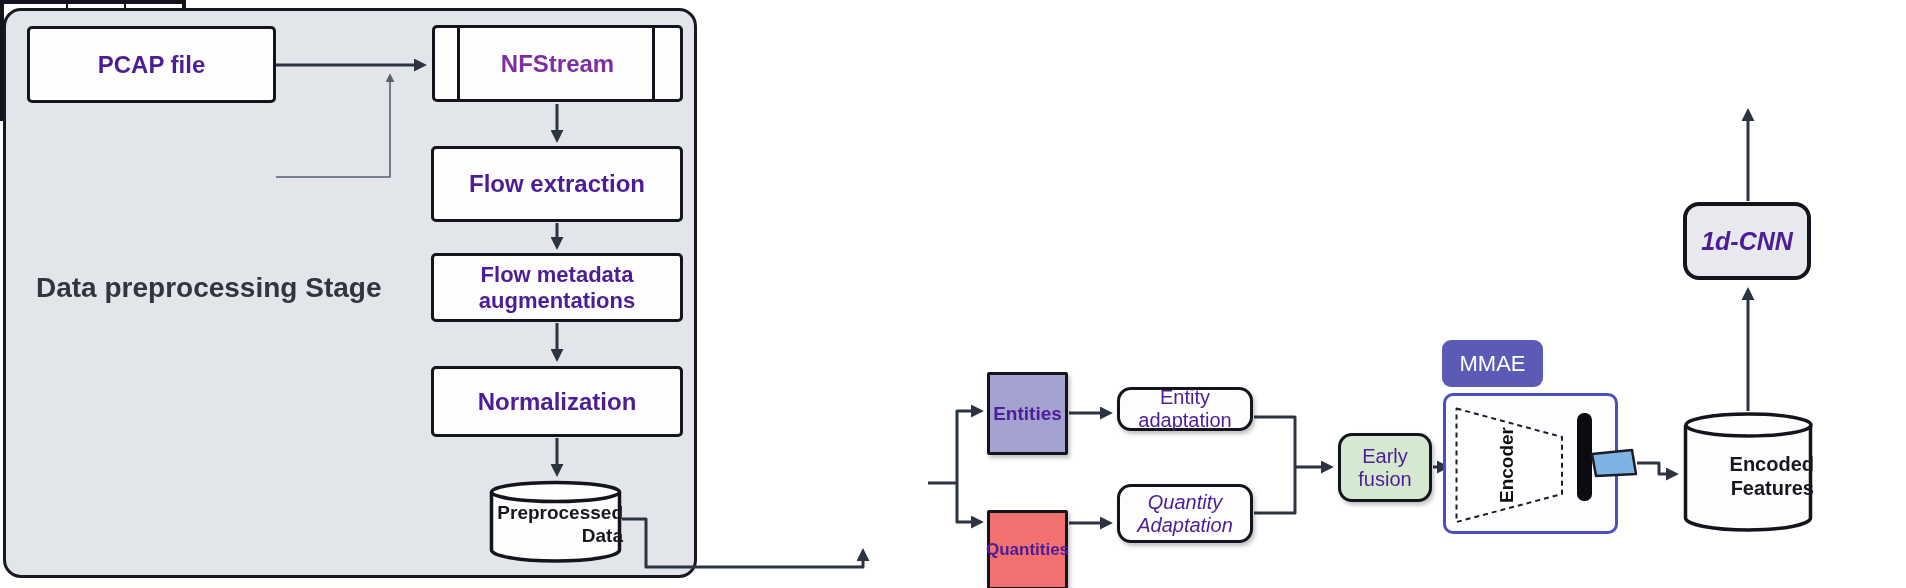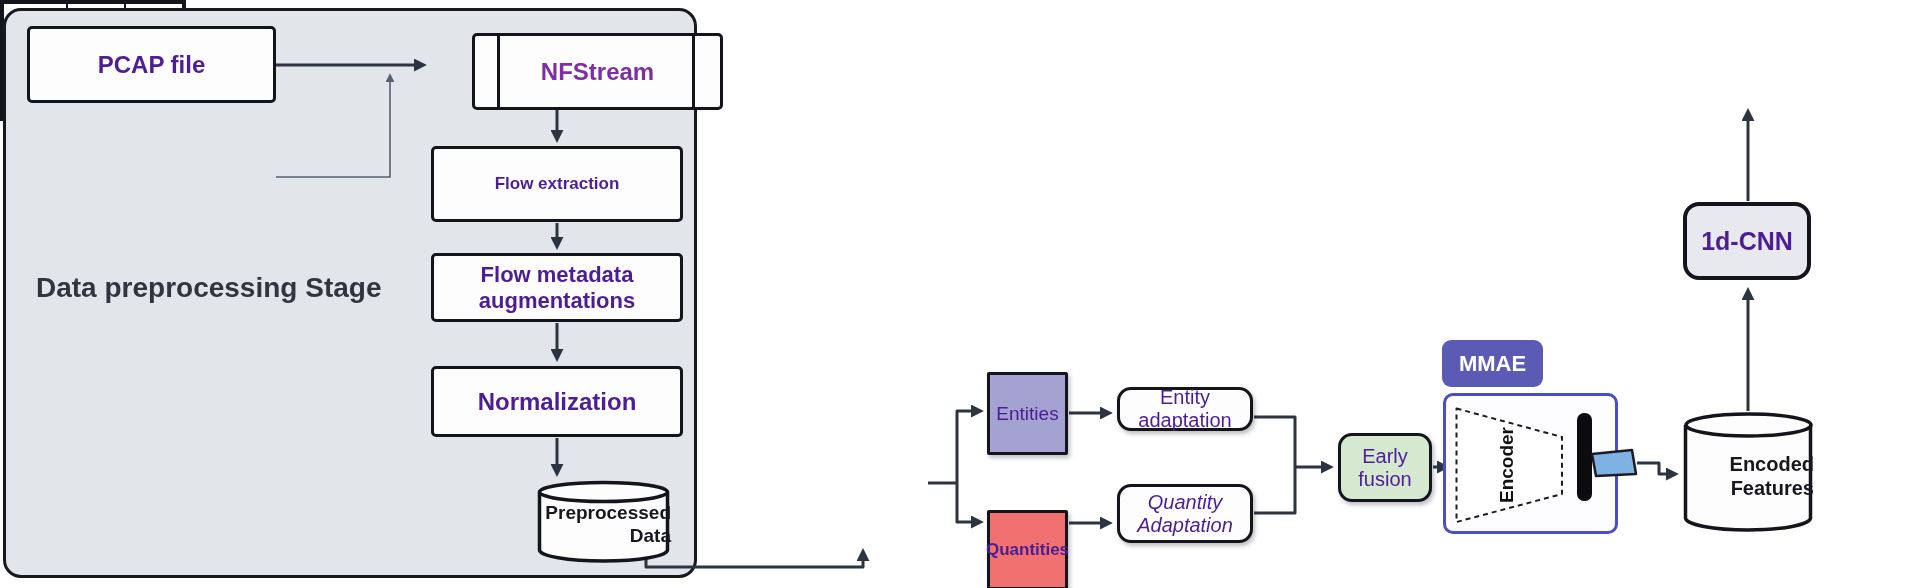--- a/index.html
+++ b/index.html
@@ -29,54 +29,54 @@
   .shadow{box-shadow:2px 3px 4px rgba(40,40,60,.30);}
 
   #container{
     left:3px;top:8px;width:694px;height:570px;background:var(--container-fill);
     border:3px solid #181820;border-radius:18px;
   }
   #stage-label{left:36px;top:272px;width:356px;font-size:28px;font-weight:bold;color:#33343e;text-align:left;}
 
   #pcap-file{left:27px;top:26px;width:249px;height:77px;font-size:24px;}
   #pcapng{left:27px;top:141px;width:249px;height:76px;font-size:24px;}
-  #nfstream{left:432px;top:33px;width:251px;height:77px;font-size:24px;color:var(--purple-text);margin-left:40px;}
+  #nfstream{left:432px;top:25px;width:251px;height:77px;font-size:24px;color:var(--purple-text);}
   .inner-line{position:absolute;top:-1px;bottom:-1px;width:3px;background:var(--ink);}
-  #flow-extraction{left:431px;top:146px;width:252px;height:76px;font-size:17px;}
+  #flow-extraction{left:431px;top:146px;width:252px;height:76px;font-size:24px;}
   #flow-metadata{left:431px;top:253px;width:252px;height:69px;font-size:22px;padding:0 10px;}
   #normalization{left:431px;top:366px;width:252px;height:71px;font-size:24px;}
 
   .cyl{position:absolute;}
   .cyl .lbl{position:absolute;left:0;right:0;text-align:right;font-weight:bold;color:#17171f;line-height:1.2;}
 
   #feature-table{
     left:742px;top:422px;width:186px;height:121px;border:3px solid var(--ink);background:#fff;
     display:grid;grid-template-columns:64px 58px 1fr;grid-template-rows:33px 44px 1fr;
   }
   #feature-table .cell{
     border:1.5px solid var(--ink);display:flex;align-items:center;justify-content:center;
     font-size:16px;color:#111;text-align:center;line-height:1.0;background:#fff;
   }
 
-  #entities{left:987px;top:372px;width:81px;height:83px;background:var(--entities-fill);font-weight:normal;font-size:19px;border-radius:2px;}
+  #entities{left:987px;top:372px;width:81px;height:83px;background:var(--entities-fill);font-weight:bold;font-size:19px;border-radius:2px;}
   #quantities{left:987px;top:510px;width:81px;height:80px;background:var(--quantities-fill);font-weight:bold;font-size:17px;border-radius:2px;white-space:nowrap;}
   #entity-adaptation{left:1117px;top:387px;width:136px;height:44px;font-size:20px;border-width:3.5px;}
   #quantity-adaptation{left:1117px;top:484px;width:136px;height:59px;font-size:20px;border-width:3.5px;font-style:italic;}
   #early-fusion{left:1338px;top:433px;width:94px;height:69px;font-size:20px;background:var(--fusion-fill);}
 
   #mmae-label{left:1442px;top:340px;width:101px;height:47px;background:var(--mmae-fill);color:#fff;
-    border:none;border-radius:9px;font-weight:bold;font-size:22px;}
+    border:none;border-radius:9px;font-weight:normal;font-size:22px;}
   #mmae-box{left:1443px;top:393px;width:175px;height:141px;background:#fdfdff;border:3px solid var(--mmae-border);border-radius:10px;}
   #encoder-label{
     left:1468px;top:414px;width:78px;height:102px;display:flex;align-items:center;justify-content:center;
     writing-mode:vertical-rl;transform:rotate(180deg);font-weight:bold;font-size:19px;color:#111;
   }
   #latent-bar{left:1577px;top:413px;width:15px;height:88px;background:#0c0c10;border-radius:7px;}
 
-  #cnn{left:1683px;top:202px;width:128px;height:78px;background:var(--cnn-fill);border-width:4px;border-radius:16px;font-size:25px;}
+  #cnn{left:1683px;top:202px;width:128px;height:78px;background:var(--cnn-fill);border-width:4px;border-radius:16px;font-size:25px;font-style:italic;}
   #app-class{left:1593px;top:7px;width:289px;height:96px;font-size:24px;color:var(--purple-text);border-radius:2px;}
 
   svg.overlay{position:absolute;left:0;top:0;width:1906px;height:588px;pointer-events:none;}
   .conn{stroke:var(--line);stroke-width:3;fill:none;stroke-linejoin:round;}
   .conn-thin{stroke:#566070;stroke-width:1.6;fill:none;stroke-linejoin:round;}
 </style>
 </head>
 <body>
 
 <div id="canvas">
@@ -119,21 +119,21 @@
   <div id="nfstream" class="node">
     <div class="inner-line" style="left:22px;"></div>
     <div class="inner-line" style="right:25px;"></div>
     <span>NFStream</span>
   </div>
 
   <div id="flow-extraction" class="node">Flow extraction</div>
   <div id="flow-metadata" class="node">Flow metadata augmentations</div>
   <div id="normalization" class="node">Normalization</div>
 
-  <div class="cyl" style="left:488px;top:480px;width:135px;height:84px;margin-left:48px;">
+  <div class="cyl" style="left:488px;top:480px;width:135px;height:84px;">
     <svg width="135" height="84">
       <path d="M3.5,12 V70 a64,11 0 0 0 128,0 V12" fill="#fdfdfe" stroke="#14141c" stroke-width="3.5"></path>
       <ellipse cx="67.5" cy="12" rx="64" ry="9.5" fill="#fdfdfe" stroke="#14141c" stroke-width="3.5"></ellipse>
     </svg>
     <div class="lbl" style="top:22px;font-size:19px;">Preprocessed Data</div>
   </div>
 
   <div id="feature-table">
     <div class="cell">Flow id</div>
     <div class="cell">IP</div>

